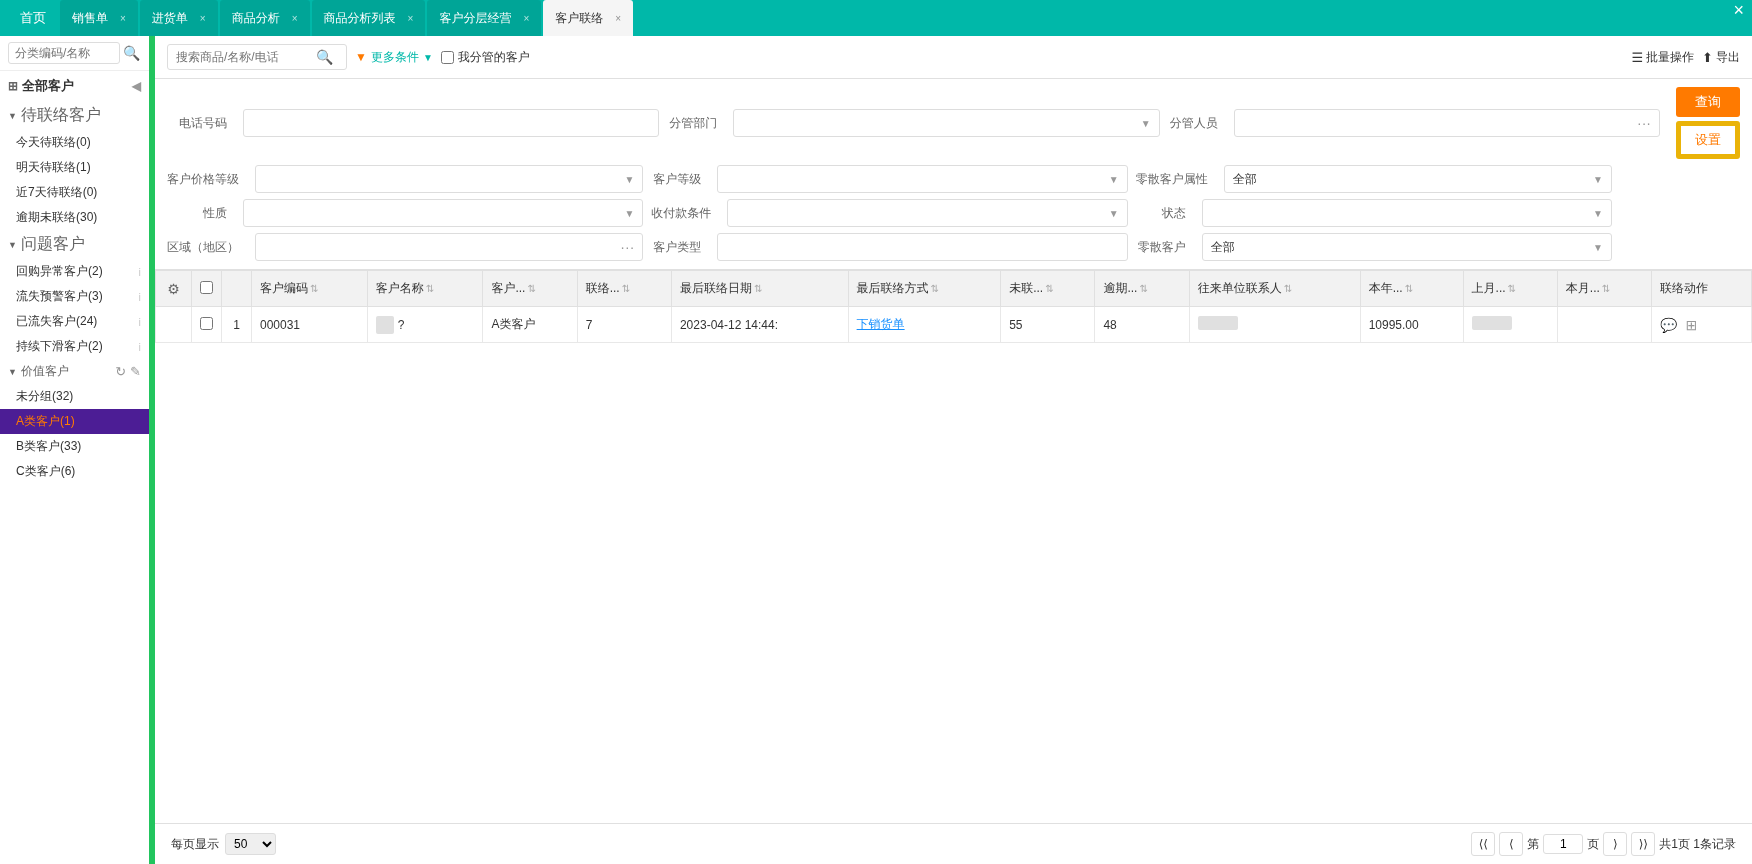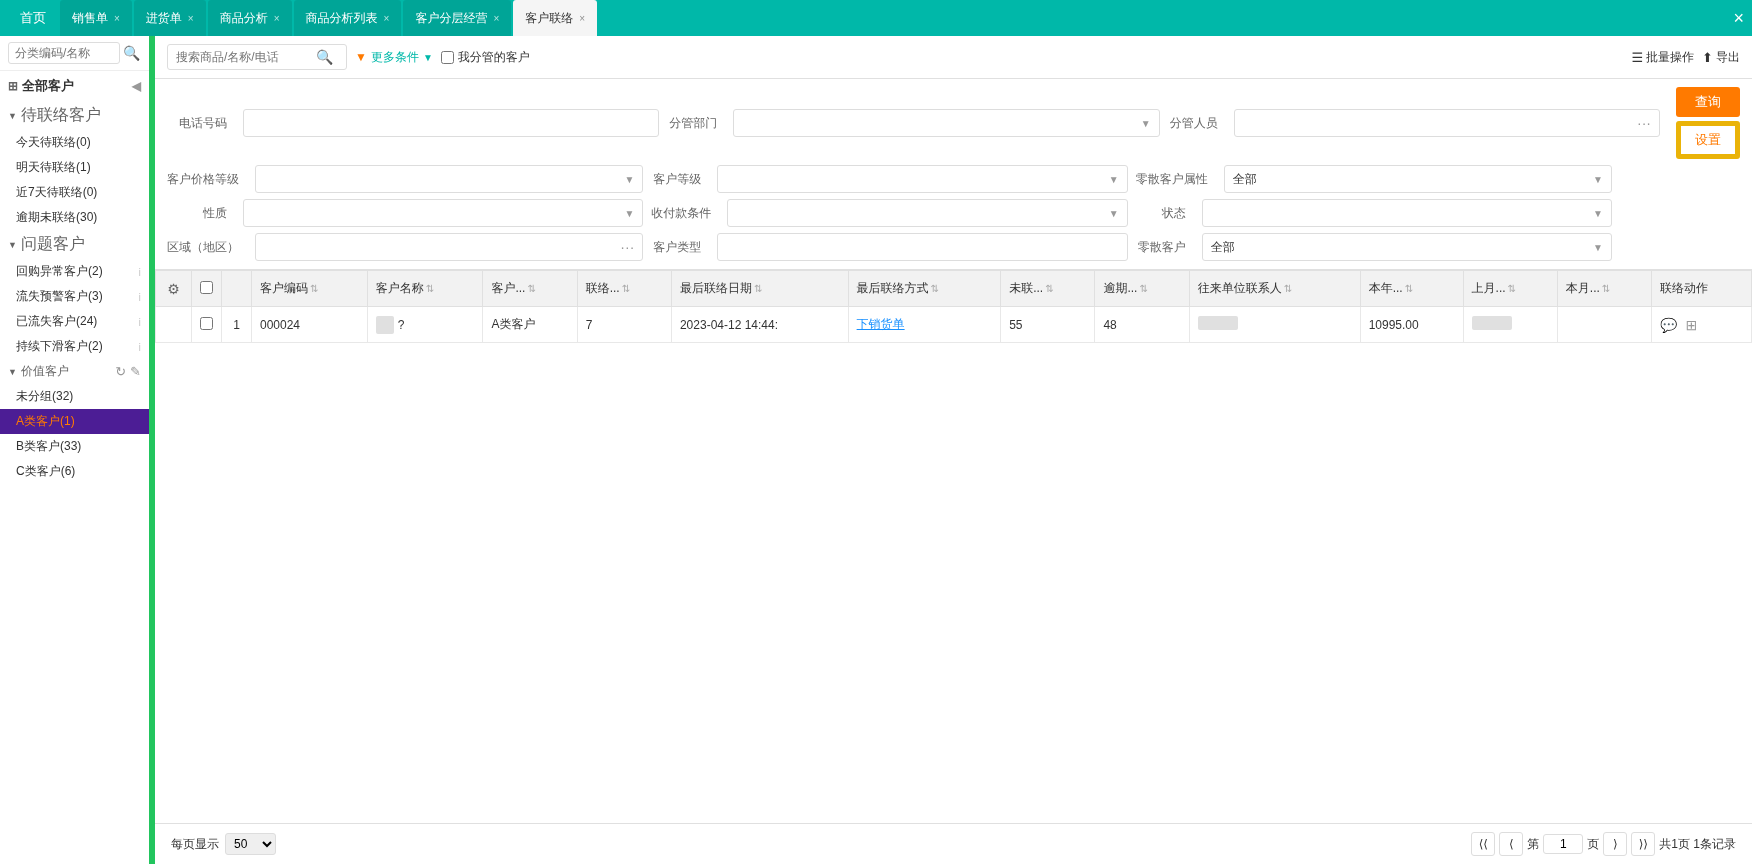--- a/index.html
+++ b/index.html
@@ -3,21 +3,20 @@
   <meta charset="utf-8">
   <style>
     * { box-sizing: border-box; margin: 0; padding: 0; }
     body { font-family: "Microsoft YaHei", "PingFang SC", sans-serif; font-size: 12px; background: #f5f5f5; color: #333; overflow: hidden; }
     
     
     .top-nav {
       background: #00b8a9;
       height: 36px;
       display: flex;
-      align-items: center;
       padding: 0 8px;
       color: white;
     }
     .top-nav .home-btn {
       padding: 0 12px;
       height: 36px;
       display: flex;
       align-items: center;
       color: white;
       font-size: 13px;
@@ -28,20 +27,21 @@
       display: flex;
       align-items: center;
       padding: 12px 12px;
       color: white;
       font-size: 12px;
       cursor: pointer;
       position: relative;
       background: rgba(0,0,0,0.1);
       margin-left: 2px;
       border-radius: 3px 3px 0 0;
+      gap: 6px;
     }
     .top-nav .tab-item.active {
       background: #f5f5f5;
       color: #333;
     }
     .top-nav .tab-item .tab-close {
       margin-left: 6px;
       font-size: 10px;
       opacity: 0.7;
       cursor: pointer;
@@ -714,21 +714,21 @@
             </th>
           </tr>
         </thead>
         <tbody>
           <tr>
             <td></td>
             <td style="text-align:center;">
               <input type="checkbox" style="">
             </td>
             <td style="text-align:center;">1</td>
-            <td>000024</td>
+            <td>000031</td>
             <td>
               <div class="customer-name-cell">
                 <span class="name-avatar"></span>
                 <span>?</span>
               </div>
             </td>
             <td>A类客户</td>
             <td>7</td>
             <td>2023-04-12 14:44:</td>
             <td>

